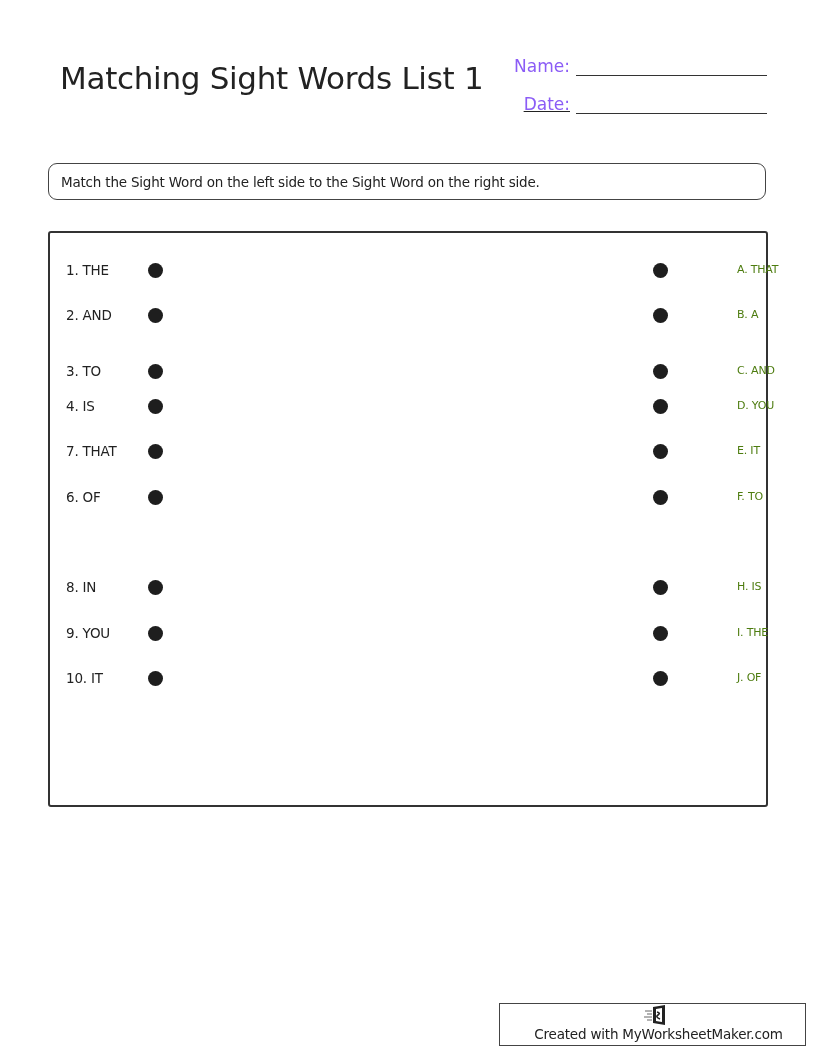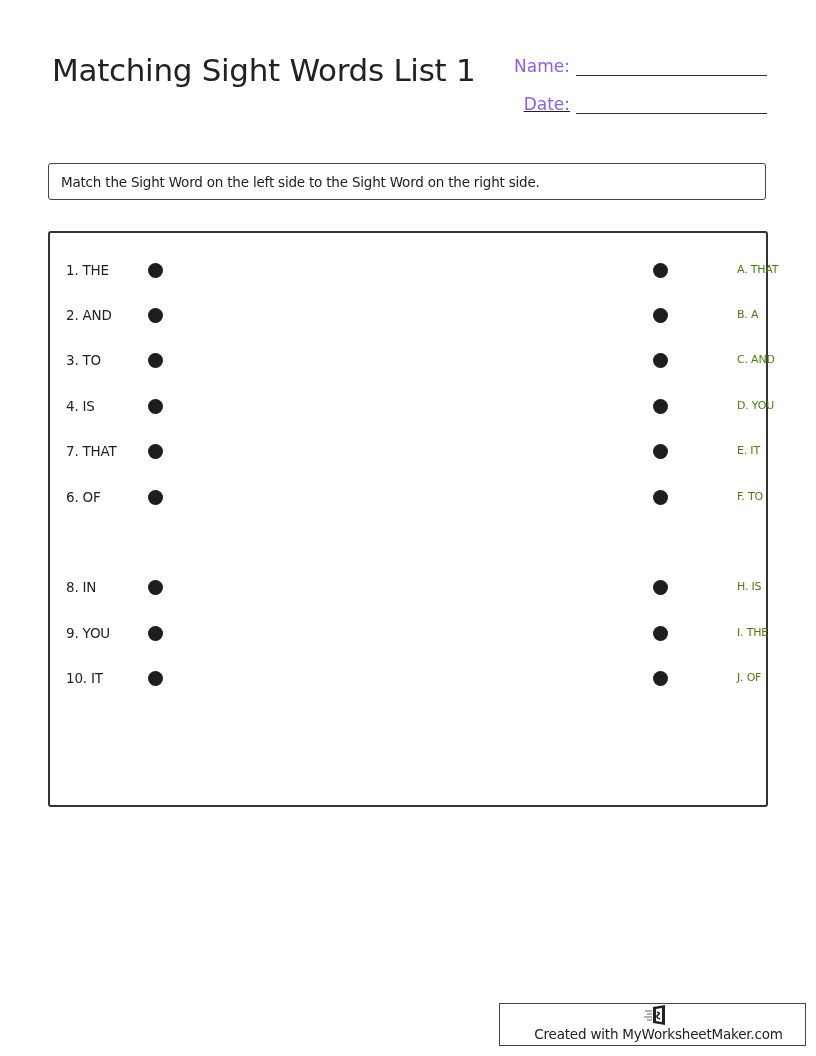--- a/index.html
+++ b/index.html
@@ -16,21 +16,21 @@
       color: #222222;
     }
     .title {
       position: absolute;
       left: 48px;
       top: 48px;
       font-size: 31px;
       font-weight: normal;
       letter-spacing: -0.3px;
       color: #222222;
-      margin: 4px;
+      margin: 12px;
       white-space: nowrap;
     }
     .field {
       position: absolute;
       display: flex;
       align-items: flex-end;
     }
     .field-label {
       font-size: 17px;
       color: #8b5cf6;
@@ -47,21 +47,21 @@
     .field.name { left: 508px; top: 55px; }
     .field.date { left: 508px; top: 93px; text-decoration: underline; }
 
     .instructions {
       position: absolute;
       left: 48px;
       top: 163px;
       width: 718px;
       height: 37px;
       border: 1.5px solid #444;
-      border-radius: 3px;
+      border-radius: 9px;
       box-sizing: border-box;
       display: flex;
       align-items: center;
       padding-left: 12px;
       font-size: 13.5px;
       color: #222;
       letter-spacing: -0.2px;
     }
 
     .match-box {
@@ -158,21 +158,21 @@
     <span class="dot left"></span>
     <span class="dot right"></span>
     <span class="right-word">A. THAT</span>
   </div>
   <div class="row" style="top:72px">
     <span class="left-word">2. AND</span>
     <span class="dot left"></span>
     <span class="dot right"></span>
     <span class="right-word">B. A</span>
   </div>
-  <div class="row" style="top:117px">
+  <div class="row" style="top:128px">
     <span class="left-word">3. TO</span>
     <span class="dot left"></span>
     <span class="dot right"></span>
     <span class="right-word">C. AND</span>
   </div>
   <div class="row" style="top:163px">
     <span class="left-word">4. IS</span>
     <span class="dot left"></span>
     <span class="dot right"></span>
     <span class="right-word">D. YOU</span>

